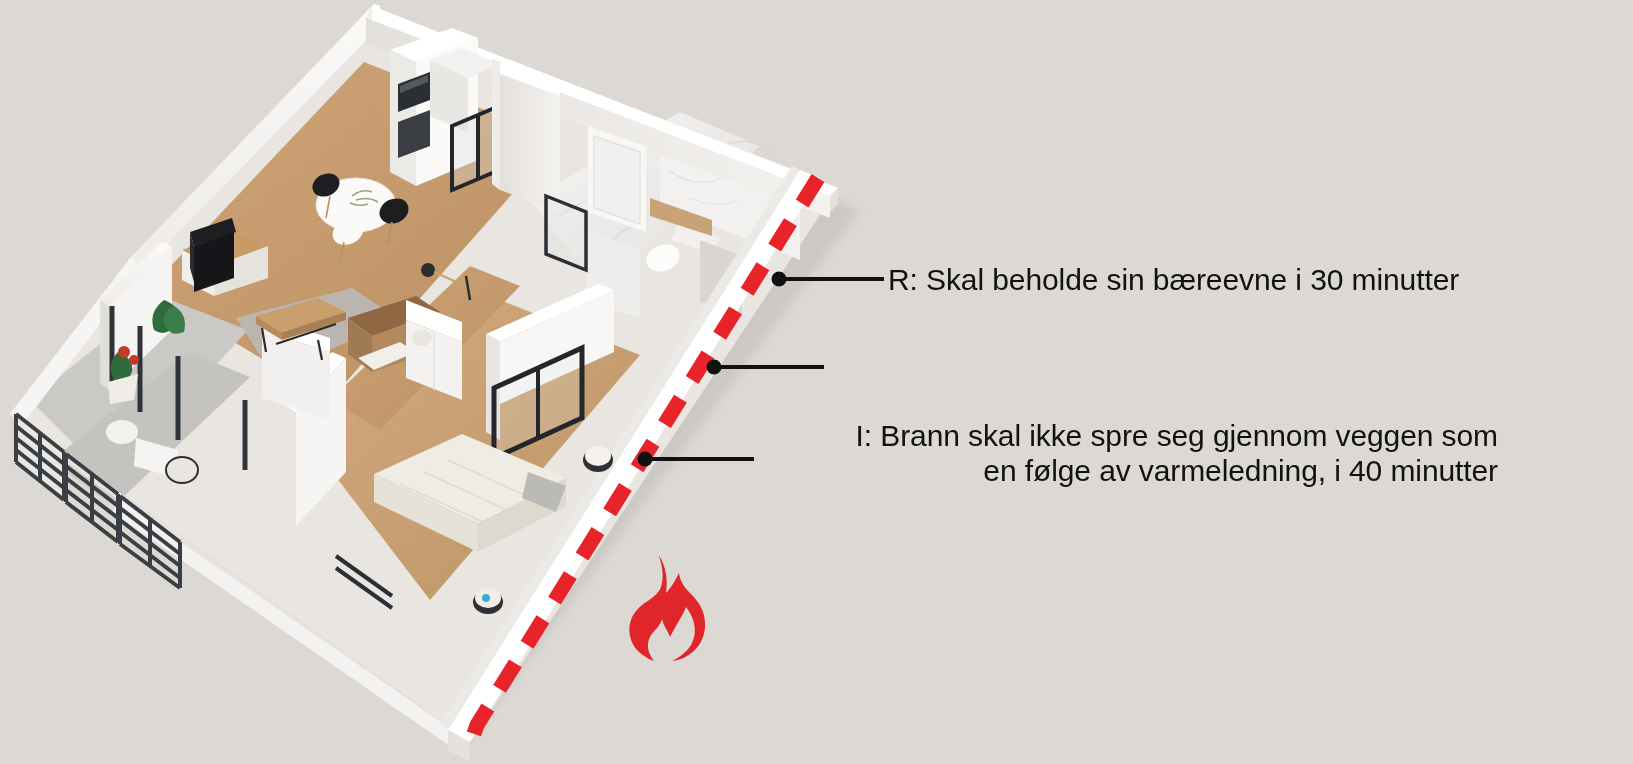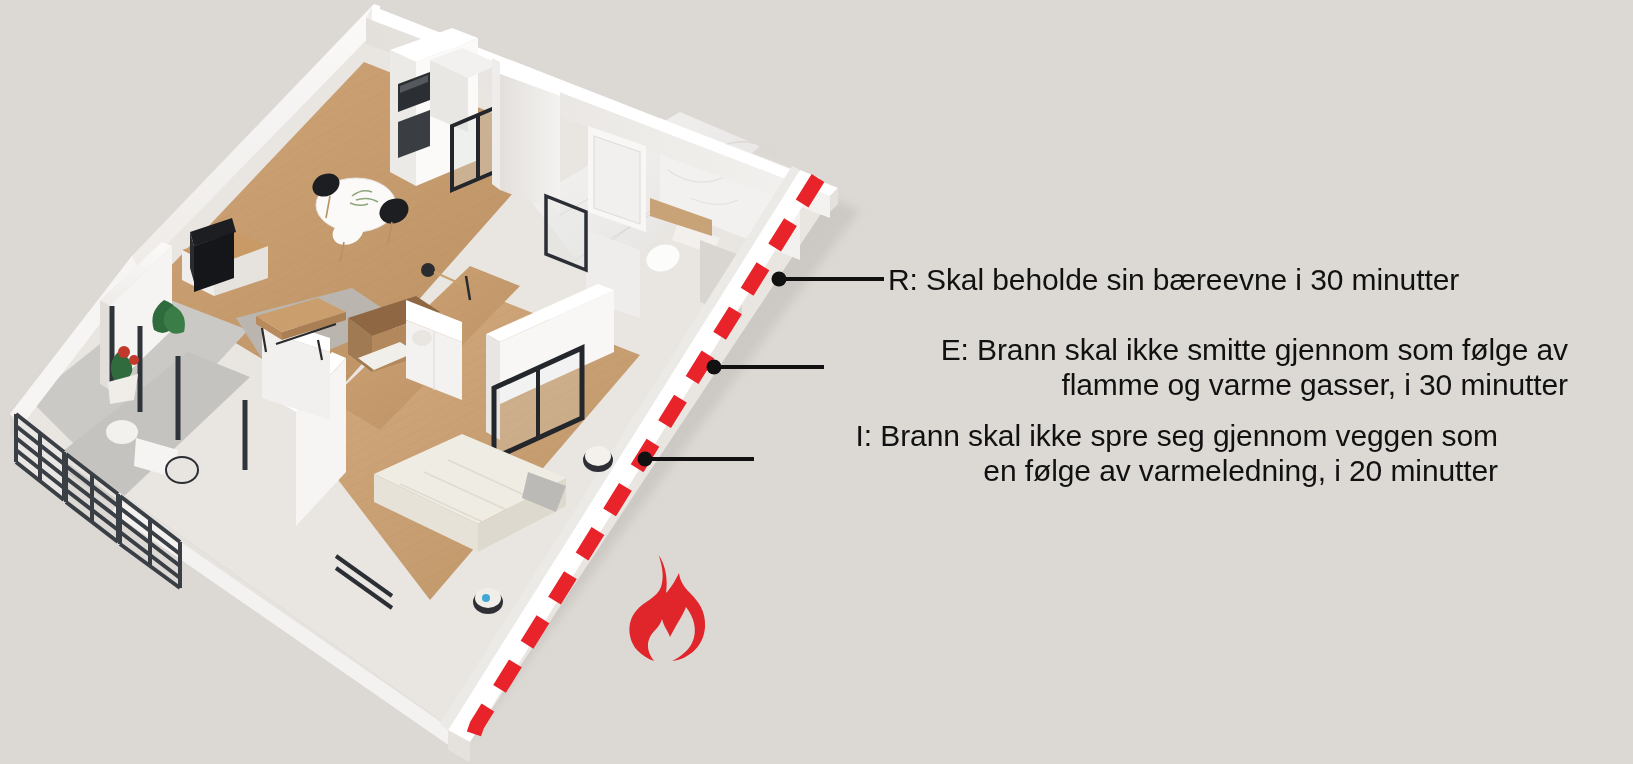--- a/index.html
+++ b/index.html
@@ -391,19 +391,17 @@
                C84,106 98,92 99,74
                C100,58 92,48 84,40
                C78,34 74,28 73,20
                C68,30 64,36 60,40
                C62,28 60,12 52.5,2 Z" fill="#e0252b"></path>
     </svg>
   </div>
 
   <div class="annotation" id="ann-r">R: Skal beholde sin bæreevne i 30 minutter</div>
 
-  <div class="annotation" id="ann-e">E: Brann skal ikke smitte gjennom som følge av
-flamme og varme gasser, i 30 minutter</div>
 
   <div class="annotation" id="ann-i">I: Brann skal ikke spre seg gjennom veggen som
-en følge av varmeledning, i 20 minutter</div>
+en følge av varmeledning, i 40 minutter</div>
 
 </div>
 
 </body></html>

